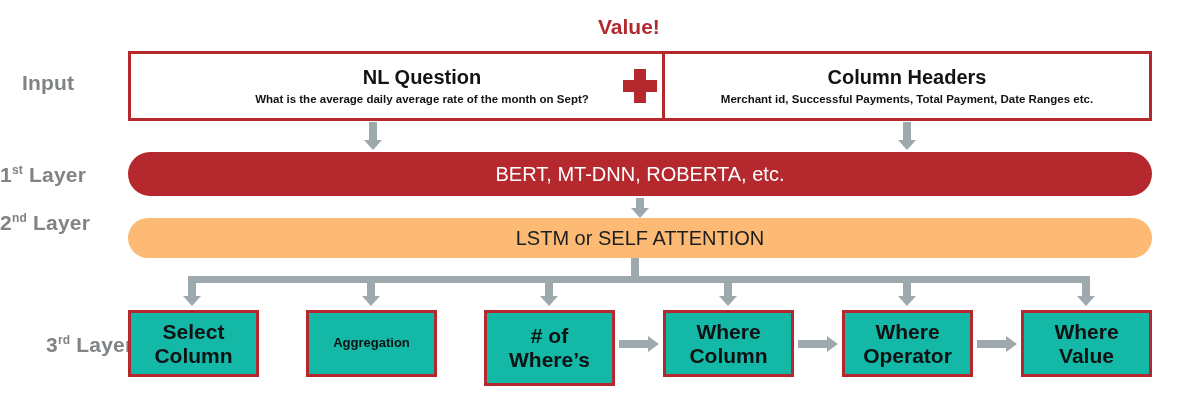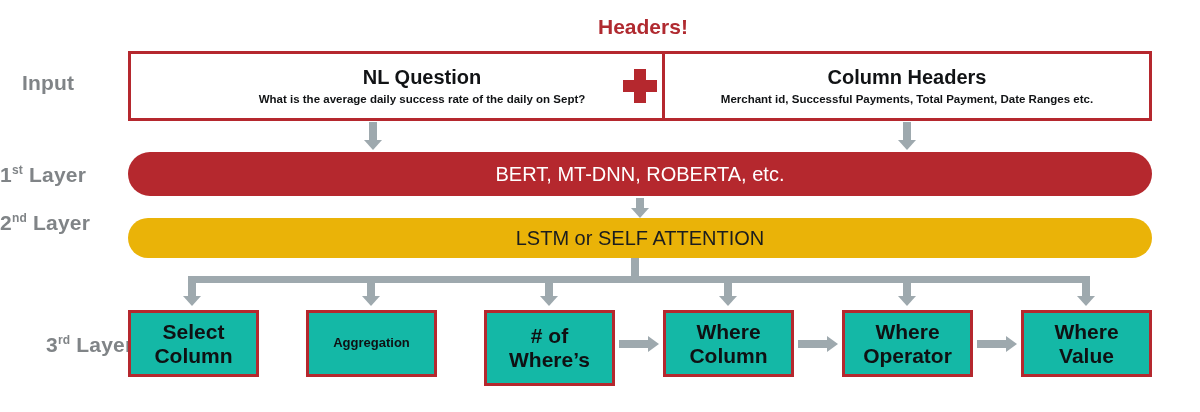--- a/index.html
+++ b/index.html
@@ -64,21 +64,21 @@
 
   
   .pill{
     position:absolute;
     box-sizing:border-box;
     border-radius:999px;
     display:flex;align-items:center;justify-content:center;
     white-space:nowrap;
   }
   .pill.red{background:#B5282E;color:#ffffff;font-size:20px;}
-  .pill.grey{background:#eab308;color:#1b1d1f;font-size:20px;}
+  .pill.grey{background:#fdba74;color:#1b1d1f;font-size:20px;}
 
   
   .arrow-down{
     position:absolute;
     width:18px;
   }
   .arrow-down .stem{
     position:absolute;left:5px;top:0;width:8px;background:#9EA9AE;
   }
   .arrow-down .head{
@@ -134,25 +134,25 @@
   </div>
 
   <div class="row-label" style="left:0px;top:212px;">
     <span>2</span><sup>nd</sup><span> Layer</span>
   </div>
 
   <div class="row-label" style="left:0px;top:334px;padding-left:46px;">
     <span>3</span><sup>rd</sup><span> Layer</span>
   </div>
 
-  <div class="concat" style="left:598px;top:16px;">Headers!</div>
+  <div class="concat" style="left:598px;top:16px;">Value!</div>
 
   <div class="inbox" style="left:128px;top:51px;width:588px;height:70px;">
     <div class="t1">NL Question</div>
-    <div class="t2">What is the average daily success rate of the daily on Sept?</div>
+    <div class="t2">What is the average daily average rate of the month on Sept?</div>
   </div>
 
   <div class="plus" style="left:623px;top:69px;width:34px;height:34px;">
     <i class="h"></i>
       <i class="v"></i>
   </div>
 
   <div class="inbox" style="left:662px;top:51px;width:490px;height:70px;">
     <div class="t1">Column Headers</div>
     <div class="t2">Merchant id, Successful Payments, Total Payment, Date Ranges etc.</div>

